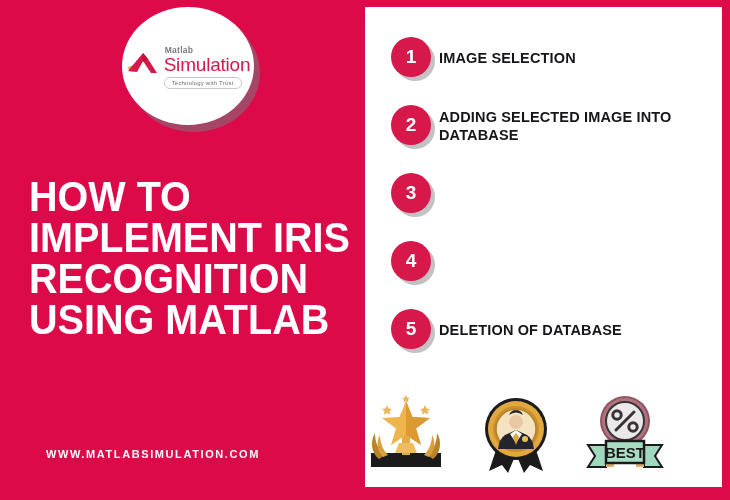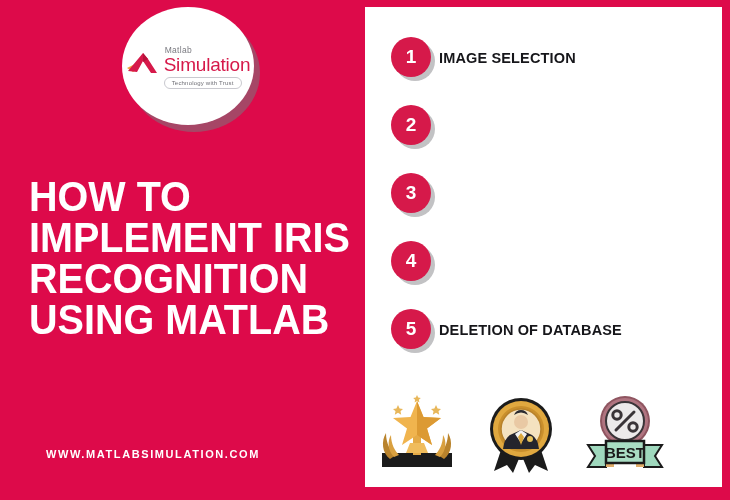--- a/index.html
+++ b/index.html
@@ -17,21 +17,21 @@
     position:absolute;left:122px;top:7px;width:132px;height:118px;
     border-radius:50%;
     background:#ffffff;
     box-shadow:6px 7px 0 0 rgba(120,120,125,0.55);
     display:flex;align-items:center;justify-content:center;
   }
   .logo-inner{display:flex;align-items:center;gap:4px;transform:translateY(1px);}
   .logo-mark{width:34px;height:34px;position:relative;flex:none;}
   .logo-text{display:flex;flex-direction:column;align-items:flex-start;line-height:1;}
   .logo-matlab{
-    font-size:8.5px;color:#7a7a80;font-weight:400;letter-spacing:.3px;
+    font-size:8.5px;color:#7a7a80;font-weight:700;letter-spacing:.3px;
     margin-left:1px;margin-bottom:1px;
   }
   .logo-sim{
     font-size:19px;font-weight:normal;color:#d6194a;letter-spacing:-.2px;
   }
   .logo-pill{
     margin-top:3px;
     border:1px solid #c9c9cf;border-radius:9px;
     padding:1.5px 7px 2px 7px;
     font-size:6px;color:#6f6f76;letter-spacing:.2px;white-space:nowrap;
@@ -89,21 +89,21 @@
     font-weight:bold;
     letter-spacing:.15px;
     line-height:1.22;
     text-transform:uppercase;
     padding-left:4px;padding-right:6px;
   }
 
   
   .badges{
     position:absolute;left:0;bottom:14px;width:301px;
-    display:flex;align-items:flex-end;justify-content:flex-end;gap:22px;
+    display:flex;align-items:flex-end;justify-content:space-between;gap:22px;
   }
   .badge{width:82px;height:80px;flex:none;}
 </style>
 </head>
 <body>
 
 <div class="stage">
 
   <div class="logo-badge">
     <div class="logo-inner">
@@ -141,20 +141,21 @@
           <div class="num">1</div>
         </div>
         <div class="step-label">IMAGE SELECTION</div>
       </div>
 
       <div class="step">
         <div class="num-wrap">
           <div class="num-shadow"></div>
           <div class="num">2</div>
         </div>
+        <div class="step-label">ADDING SELECTED IMAGE INTO DATABASE</div>
       </div>
 
       <div class="step">
         <div class="num-wrap">
           <div class="num-shadow"></div>
           <div class="num">3</div>
         </div>
       </div>
 
       <div class="step">

